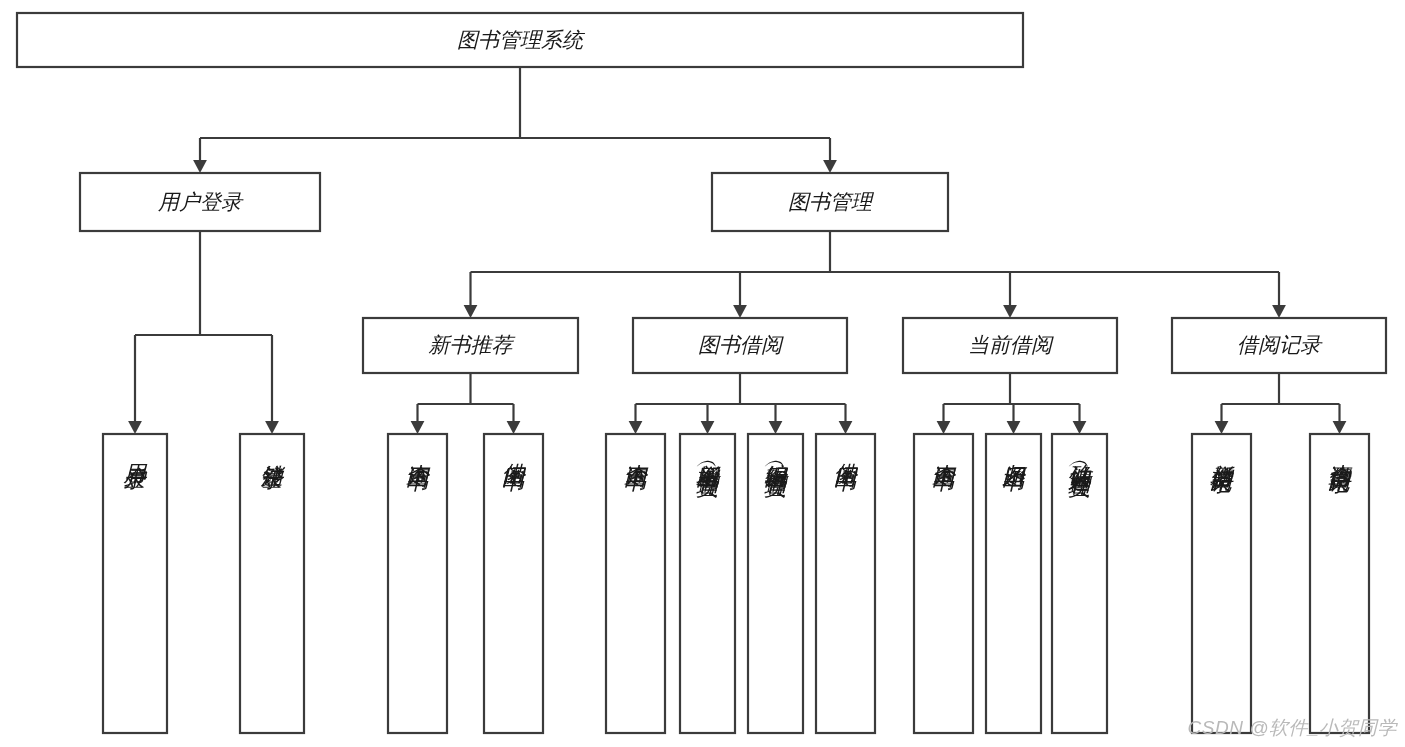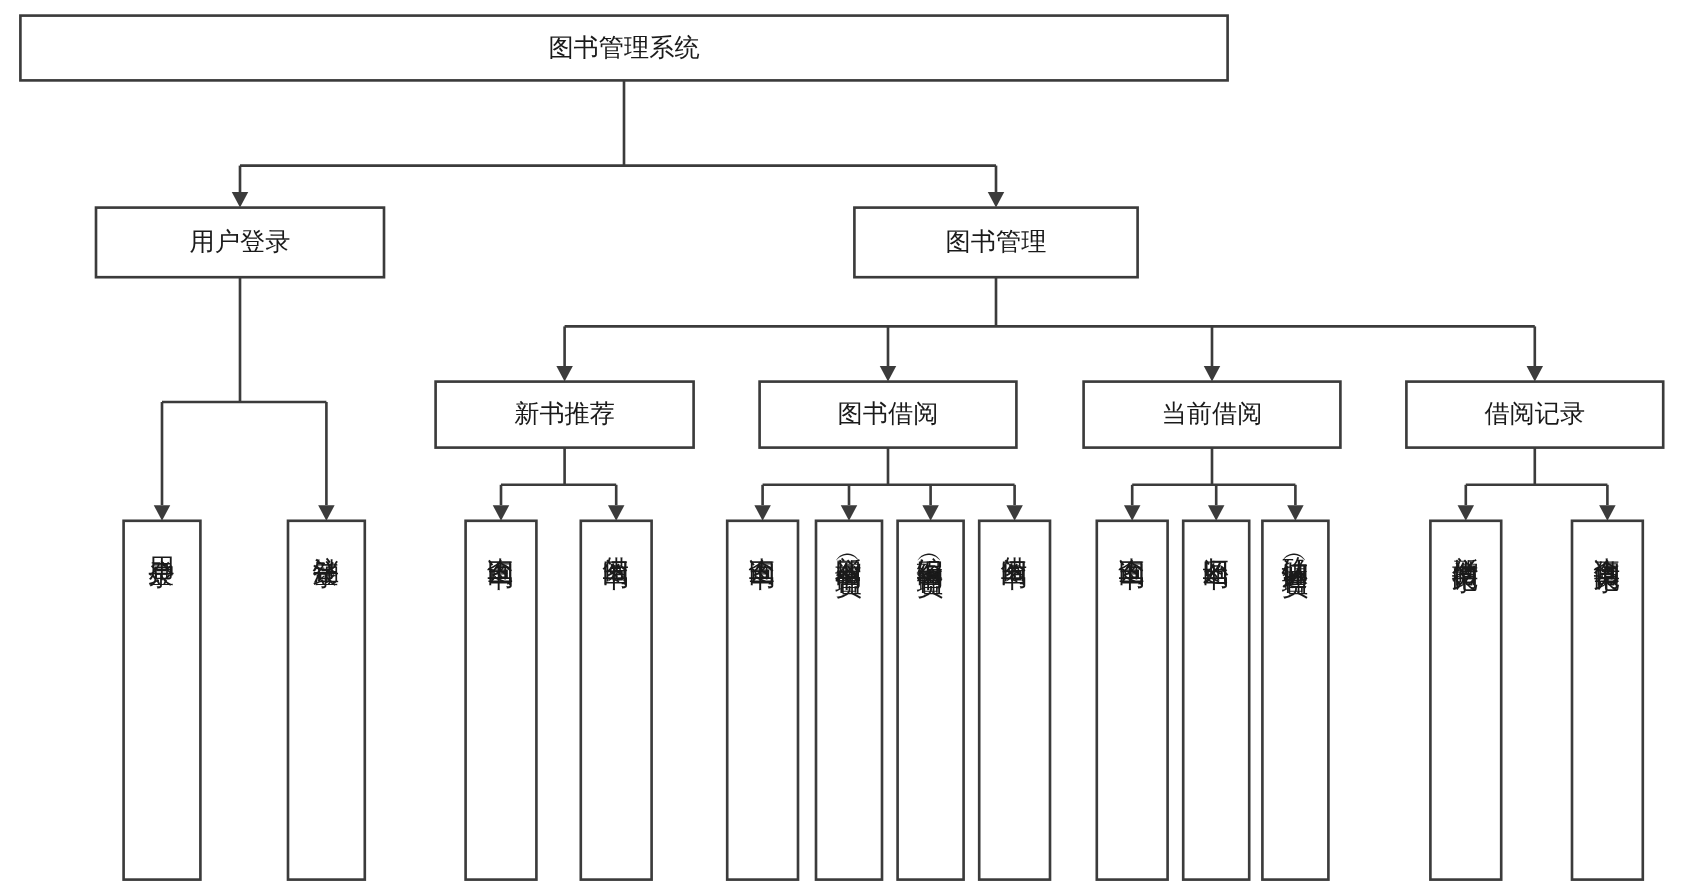--- a/index.html
+++ b/index.html
@@ -10,20 +10,21 @@
   }
   body {
     font-family: "Liberation Sans", "DejaVu Sans", sans-serif;
   }
   #diagram-root {
     position: relative;
     width: 1405px;
     height: 747px;
     background: #ffffff;
     overflow: hidden;
+    font-style: italic;
   }
   svg.diagram-canvas {
     position: absolute;
     left: 0;
     top: 0;
     width: 1405px;
     height: 747px;
     display: block;
   }
   .node-box {
@@ -204,13 +205,14 @@
         <div class="vertical-text">确认归还（管理员）</div>
       </div>
       <div class="vertical-text-holder" style="left: 1192px; top: 446px; width: 59px; height: 283px;">
         <div class="vertical-text">新增借阅记录</div>
       </div>
       <div class="vertical-text-holder" style="left: 1310px; top: 446px; width: 59px; height: 283px;">
         <div class="vertical-text">查询借阅记录</div>
       </div>
     </div>
 
+  <div class="watermark">CSDN @软件_小贺同学</div>
 </div>
 
 </body></html>

